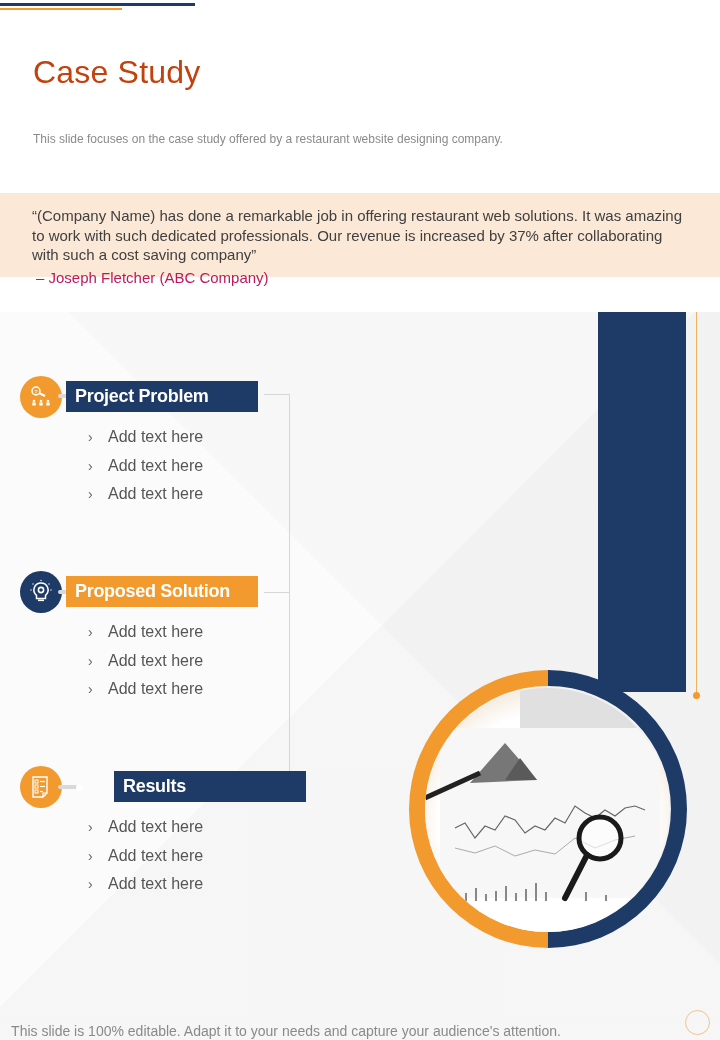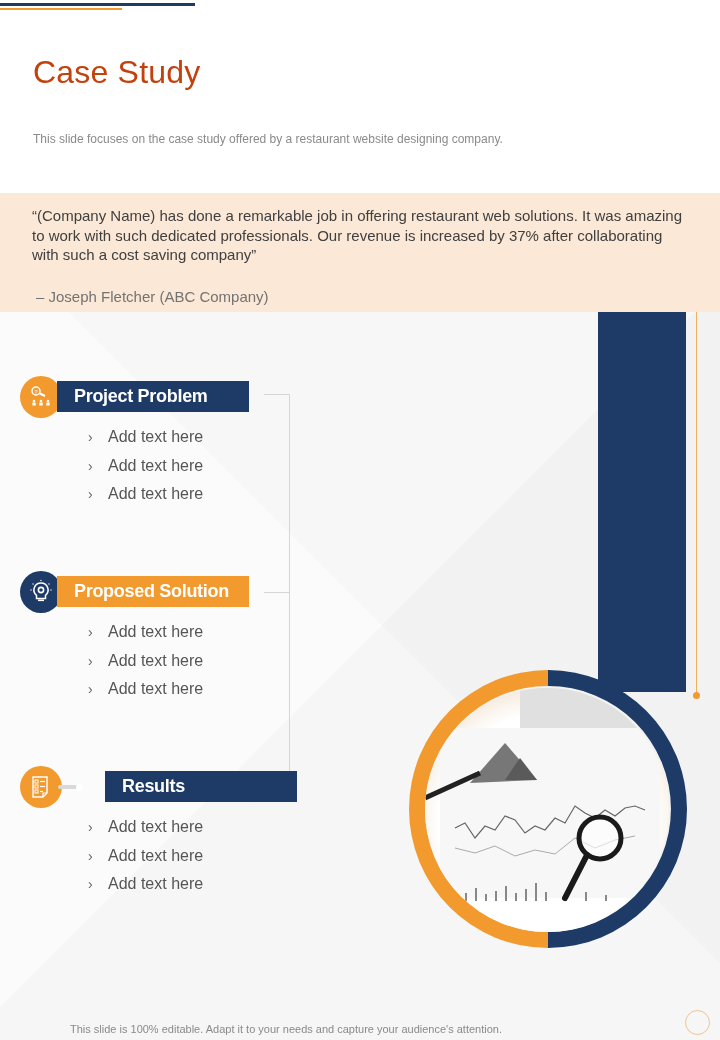--- a/index.html
+++ b/index.html
@@ -13,52 +13,52 @@
         linear-gradient(45deg, rgba(0,0,0,0) 0 55%, rgba(0,0,0,0.015) 55% 100%),
         #fbfbfb;
     }
 
     .top-bar-navy { position: absolute; left: 0; top: 3px; width: 195px; height: 3px; background: #1e3a66; }
     .top-bar-orange { position: absolute; left: 0; top: 8px; width: 122px; height: 2px; background: #f29a2e; }
 
     .title { position: absolute; left: 33px; top: 54px; font-size: 32px; font-weight: normal; color: #c2410c; letter-spacing: 0.2px; }
     .subtitle { position: absolute; left: 33px; top: 100px; font-size: 12px; color: #8a8a8a; margin-top: 32px; }
 
-    .quote-box { position: absolute; left: 0; top: 193px; width: 720px; height: 119px; background: #fbe8d6; }
+    .quote-box { position: absolute; left: 0; top: 193px; width: 720px; height: 84px; background: #fbe8d6; }
     .quote-text { position: absolute; left: 32px; top: 13px; width: 660px; font-size: 15px; line-height: 19.5px; color: #404040; }
-    .quote-author { position: absolute; left: 36px; top: 95px; font-size: 15px; color: #737373; }
+    .quote-author { position: absolute; left: 36px; top: 76px; font-size: 15px; color: #be185d; }
 
     .navy-column { position: absolute; left: 598px; top: 312px; width: 88px; height: 380px; background: #1e3a66; }
     .side-line { position: absolute; left: 696px; top: 312px; width: 1px; height: 383px; background: #f0b35a; }
     .side-dot { position: absolute; left: 693px; top: 692px; width: 7px; height: 7px; border-radius: 50%; background: #f29a2e; }
 
     .connector-vert { position: absolute; left: 289px; top: 394px; width: 1px; height: 392px; background: #d6d6d6; }
     .connector-h { position: absolute; left: 264px; width: 26px; height: 1px; background: #d6d6d6; }
 
     .section { position: absolute; left: 0; width: 300px; }
     .icon-circle { position: absolute; left: 20px; width: 42px; height: 42px; border-radius: 50%; display: flex; align-items: center; justify-content: center; }
     .icon-circle.orange { background: #f29a2e; }
     .icon-circle.navy { background: #1e3a66; }
     .link-bar { position: absolute; left: 58px; width: 20px; height: 4px; background: #d9d9d9; border-radius: 2px; }
     .link-dot { position: absolute; left: 76px; width: 7px; height: 7px; border-radius: 50%; background: #ffffff; }
-    .header-bar { position: absolute; left: 57px; width: 192px; height: 31px; color: #ffffff; font-weight: bold; font-size: 18px; line-height: 31px; padding-left: 17px; letter-spacing: -0.3px; }
+    .header-bar { position: absolute; left: 66px; width: 192px; height: 31px; color: #ffffff; font-weight: bold; font-size: 18px; line-height: 31px; padding-left: 9px; letter-spacing: -0.3px; }
     .header-bar.navy { background: #1e3a66; }
     .header-bar.orange { background: #f29a2e; }
     .bullets { position: absolute; left: 88px; list-style: none; }
     .bullets li { font-size: 16px; color: #555; height: 28.7px; line-height: 28.7px; display: flex; }
     .bullets li .chev { width: 20px; color: #666; font-size: 14px; }
 
     .photo-wrap { position: absolute; left: 408px; top: 670px; width: 280px; height: 278px; }
     .ring { position: absolute; left: 0; top: 0; width: 280px; height: 278px; }
     .photo-circle {
       position: absolute; left: 17px; top: 18px; width: 244px; height: 244px; border-radius: 50%;
       overflow: hidden; background: radial-gradient(circle at 50% 55%, #ffffff 0 60%, #f4e7d7 78%, #eadbc6 100%);
     }
 
-    .footer-text { position: absolute; left: 0; top: 1023px; width: 572px; text-align: center; font-size: 11px; color: #8a8a8a; }
+    .footer-text { position: absolute; left: 0; top: 1023px; width: 572px; text-align: center; font-size: 14px; color: #8a8a8a; }
     .footer-circle { position: absolute; left: 685px; top: 1010px; width: 25px; height: 25px; border-radius: 50%; border: 1.5px solid #f0c48c; }
   </style>
 </head>
 <body>
 
 <div class="bg-pattern"></div>
 
 <div class="top-bar-navy"></div>
 <div class="top-bar-orange"></div>
 

